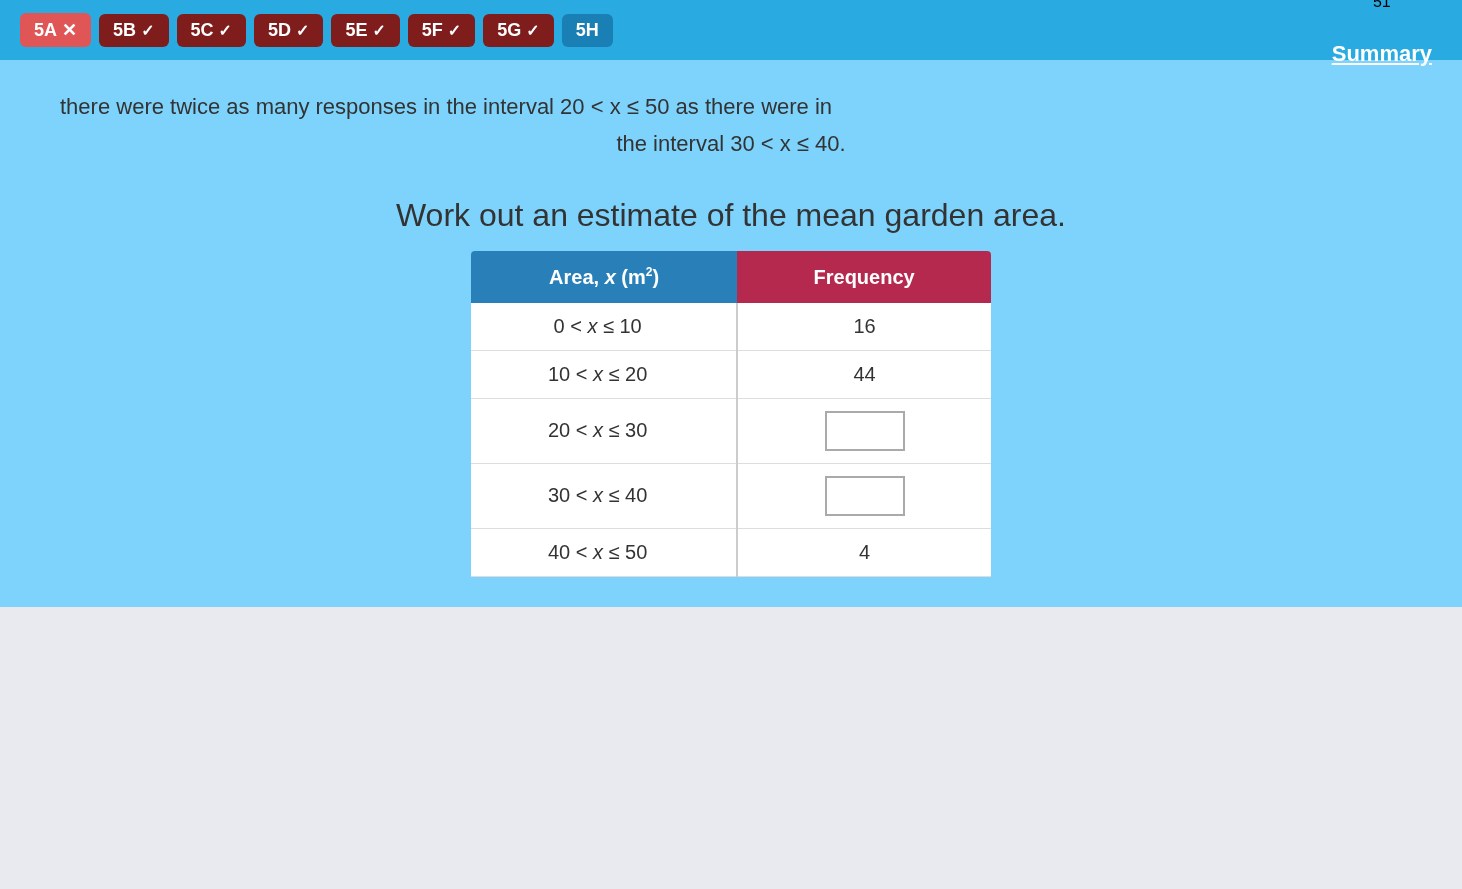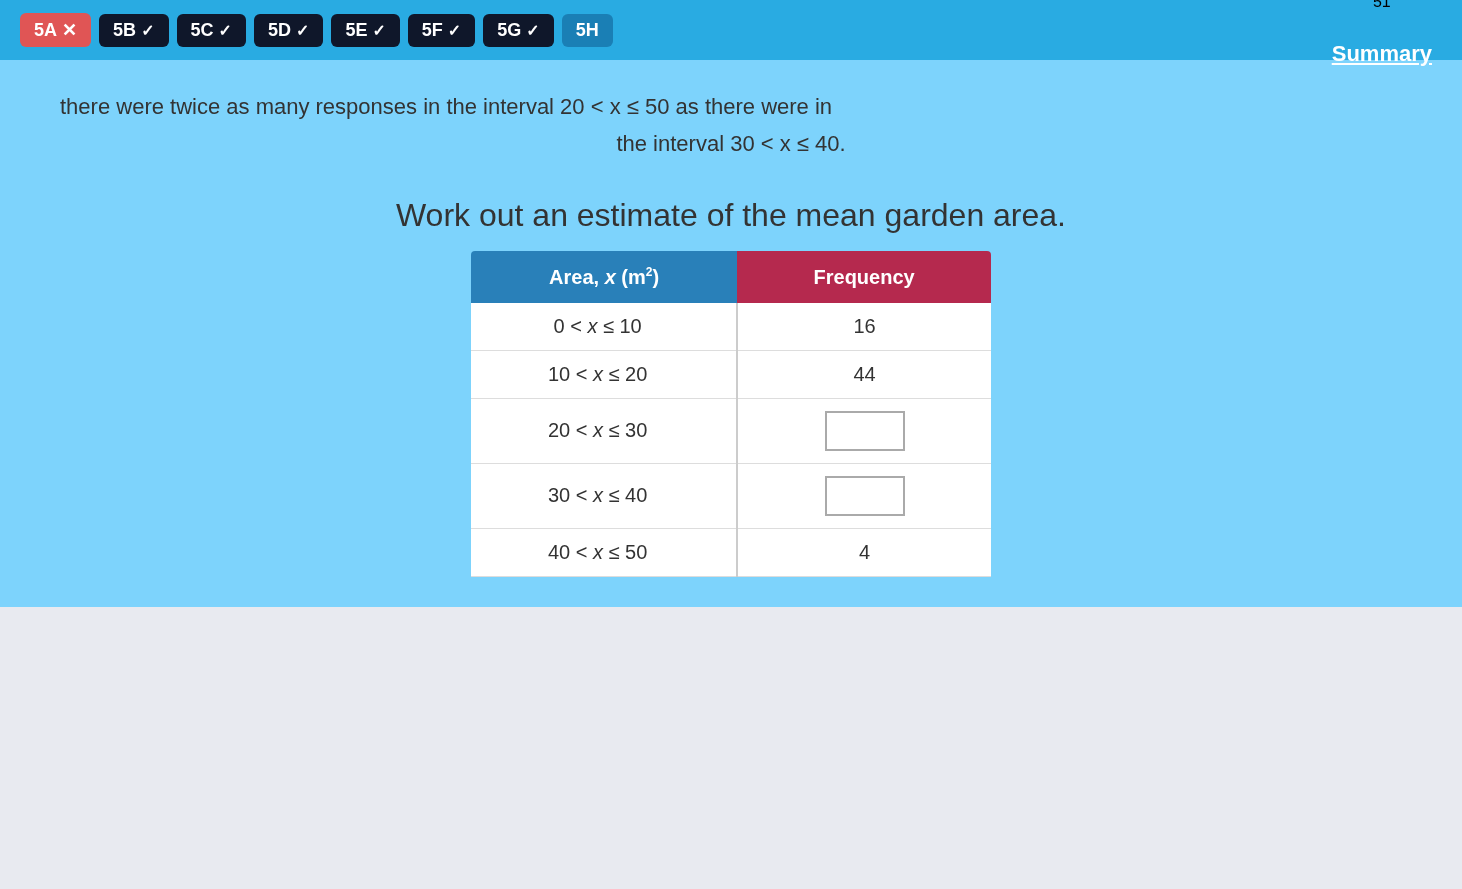--- a/index.html
+++ b/index.html
@@ -35,21 +35,21 @@
       font-weight: bold;
       cursor: pointer;
       color: white;
     }
 
     .nav-tab.wrong {
       background: #e05555;
     }
 
     .nav-tab.correct {
-      background: #0f172a;
+      background: #7f1d1d;
       text-align: center;
     }
 
     .nav-tab.active {
       background: #1a7fb5;
     }
 
     .nav-tab .check {
       font-size: 16px;
     }

